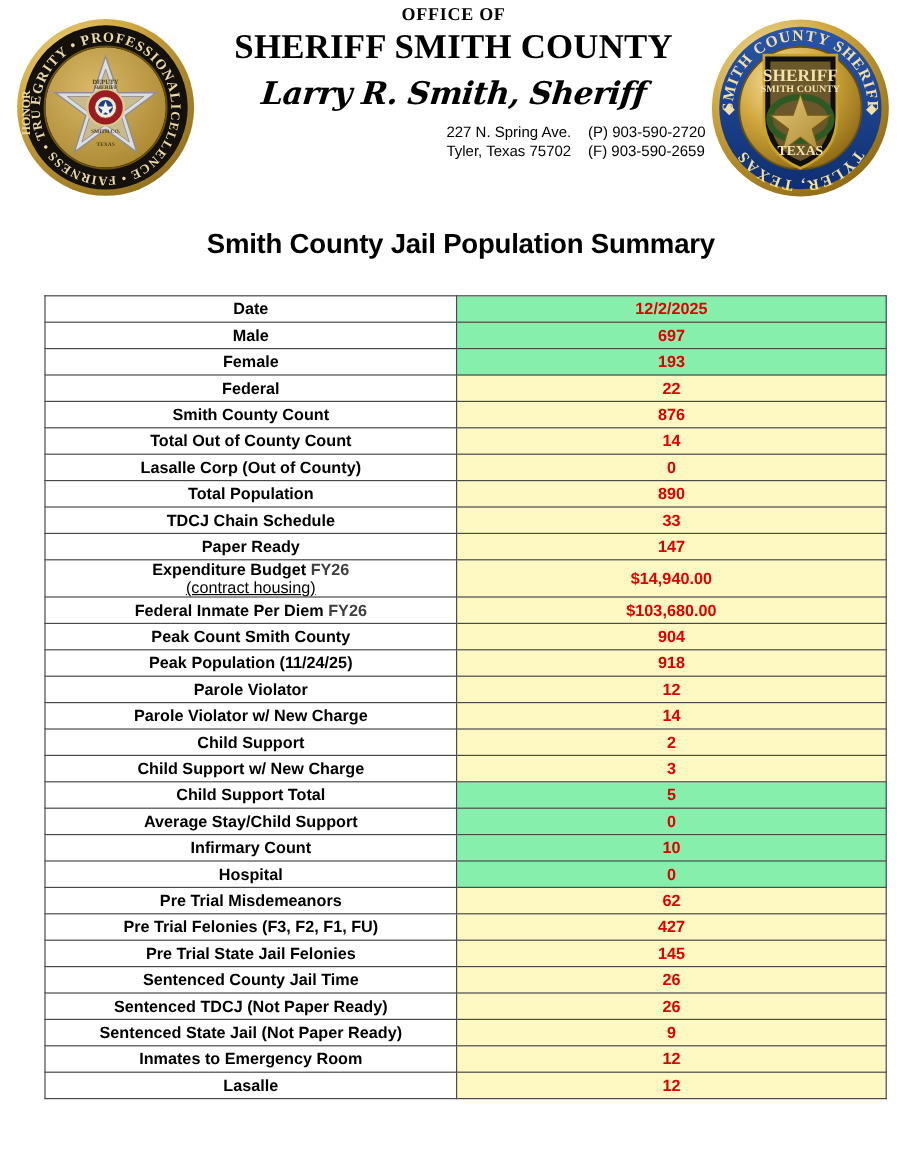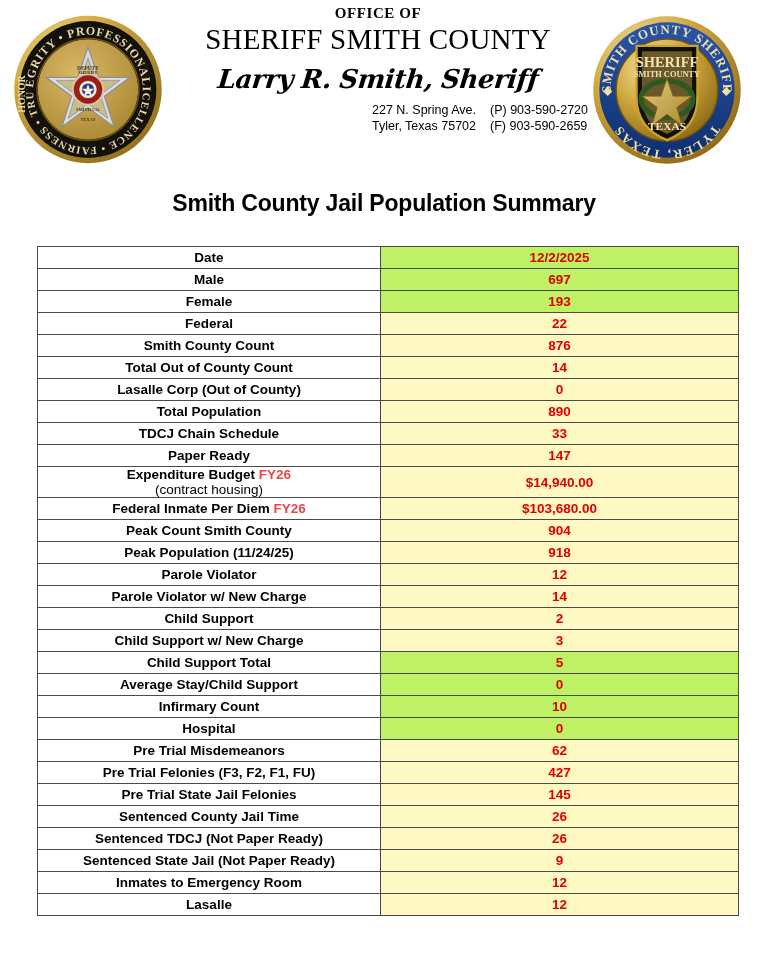--- a/index.html
+++ b/index.html
@@ -47,21 +47,21 @@
   }
   .office-of {
     font-family: "Liberation Serif", serif;
     font-weight: bold;
     font-size: 15px;
     letter-spacing: 0.6px;
     line-height: 18px;
   }
   .sheriff-line {
     font-family: "Liberation Serif", serif;
-    font-weight: normal;
+    font-weight: bold;
     font-size: 29px;
     letter-spacing: 0.2px;
     line-height: 34px;
     white-space: nowrap;
   }
   .signature {
     margin-top: 8px;
     font-family: "DejaVu Serif", serif;
     font-weight: bold;
     font-style: italic;
@@ -119,27 +119,28 @@
   td.lbl {
     width: 338px;
     background: #ffffff;
     color: #000000;
   }
   td.val {
     width: 353px;
     color: #e00000;
   }
   td.val.hl { background: #fef9c3; }
-  td.val.plain { background: #bef264; }
+  td.val.plain { background: #86efac; }
   .fy {
-    color: #ef4444;
+    color: #404040;
   }
   .sub-line {
     font-weight: normal;
     font-size: 13.5px;
+    text-decoration: underline;
   }
   td.tall { height: 45px; }
 
   
   .seal-l {
     width: 100%; height: 100%;
     display: block;
   }
 </style>
 </head>

